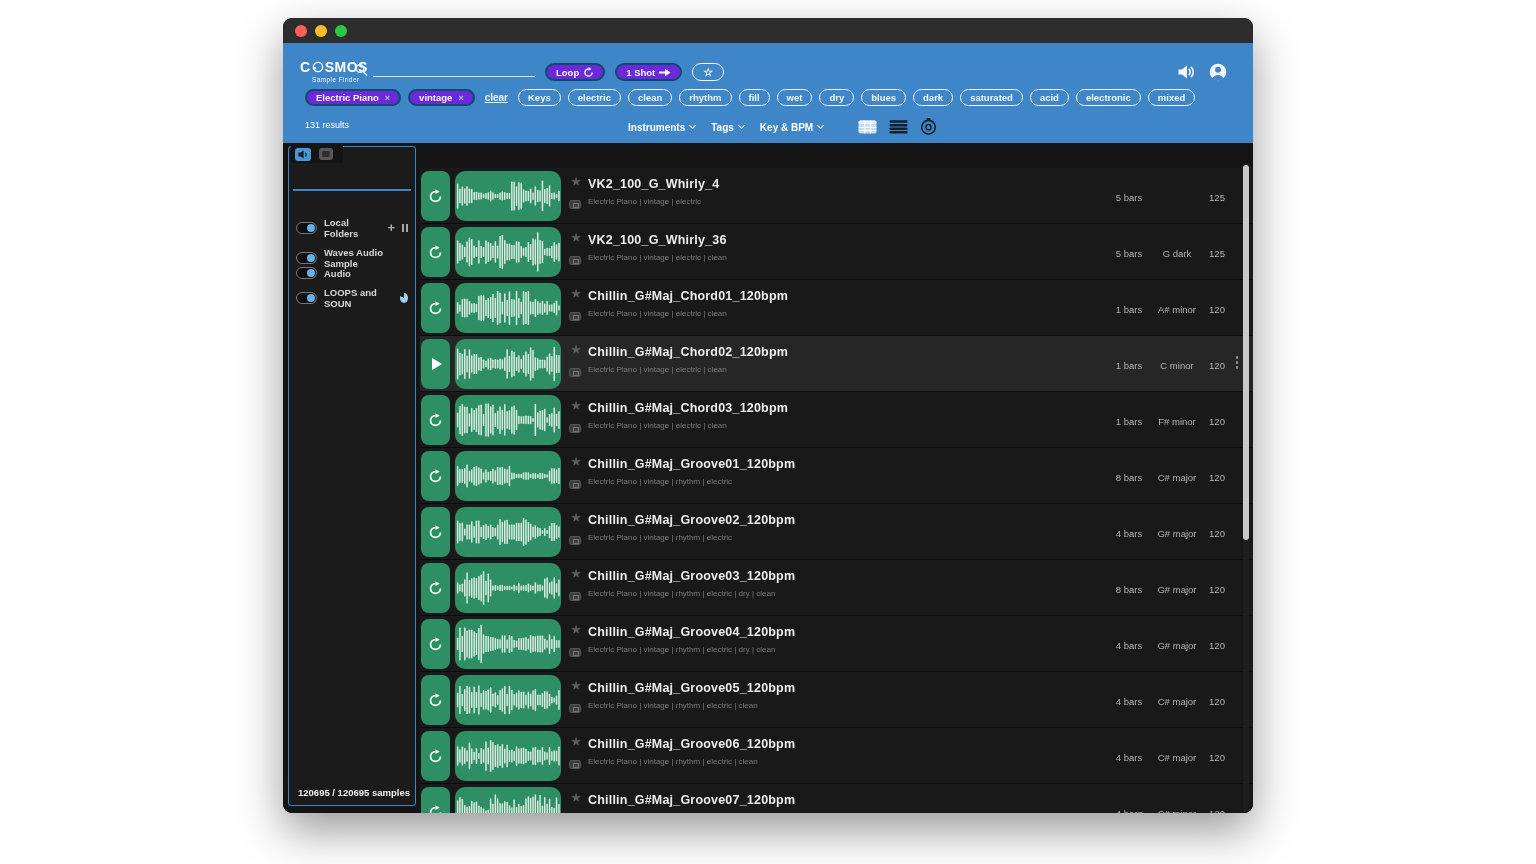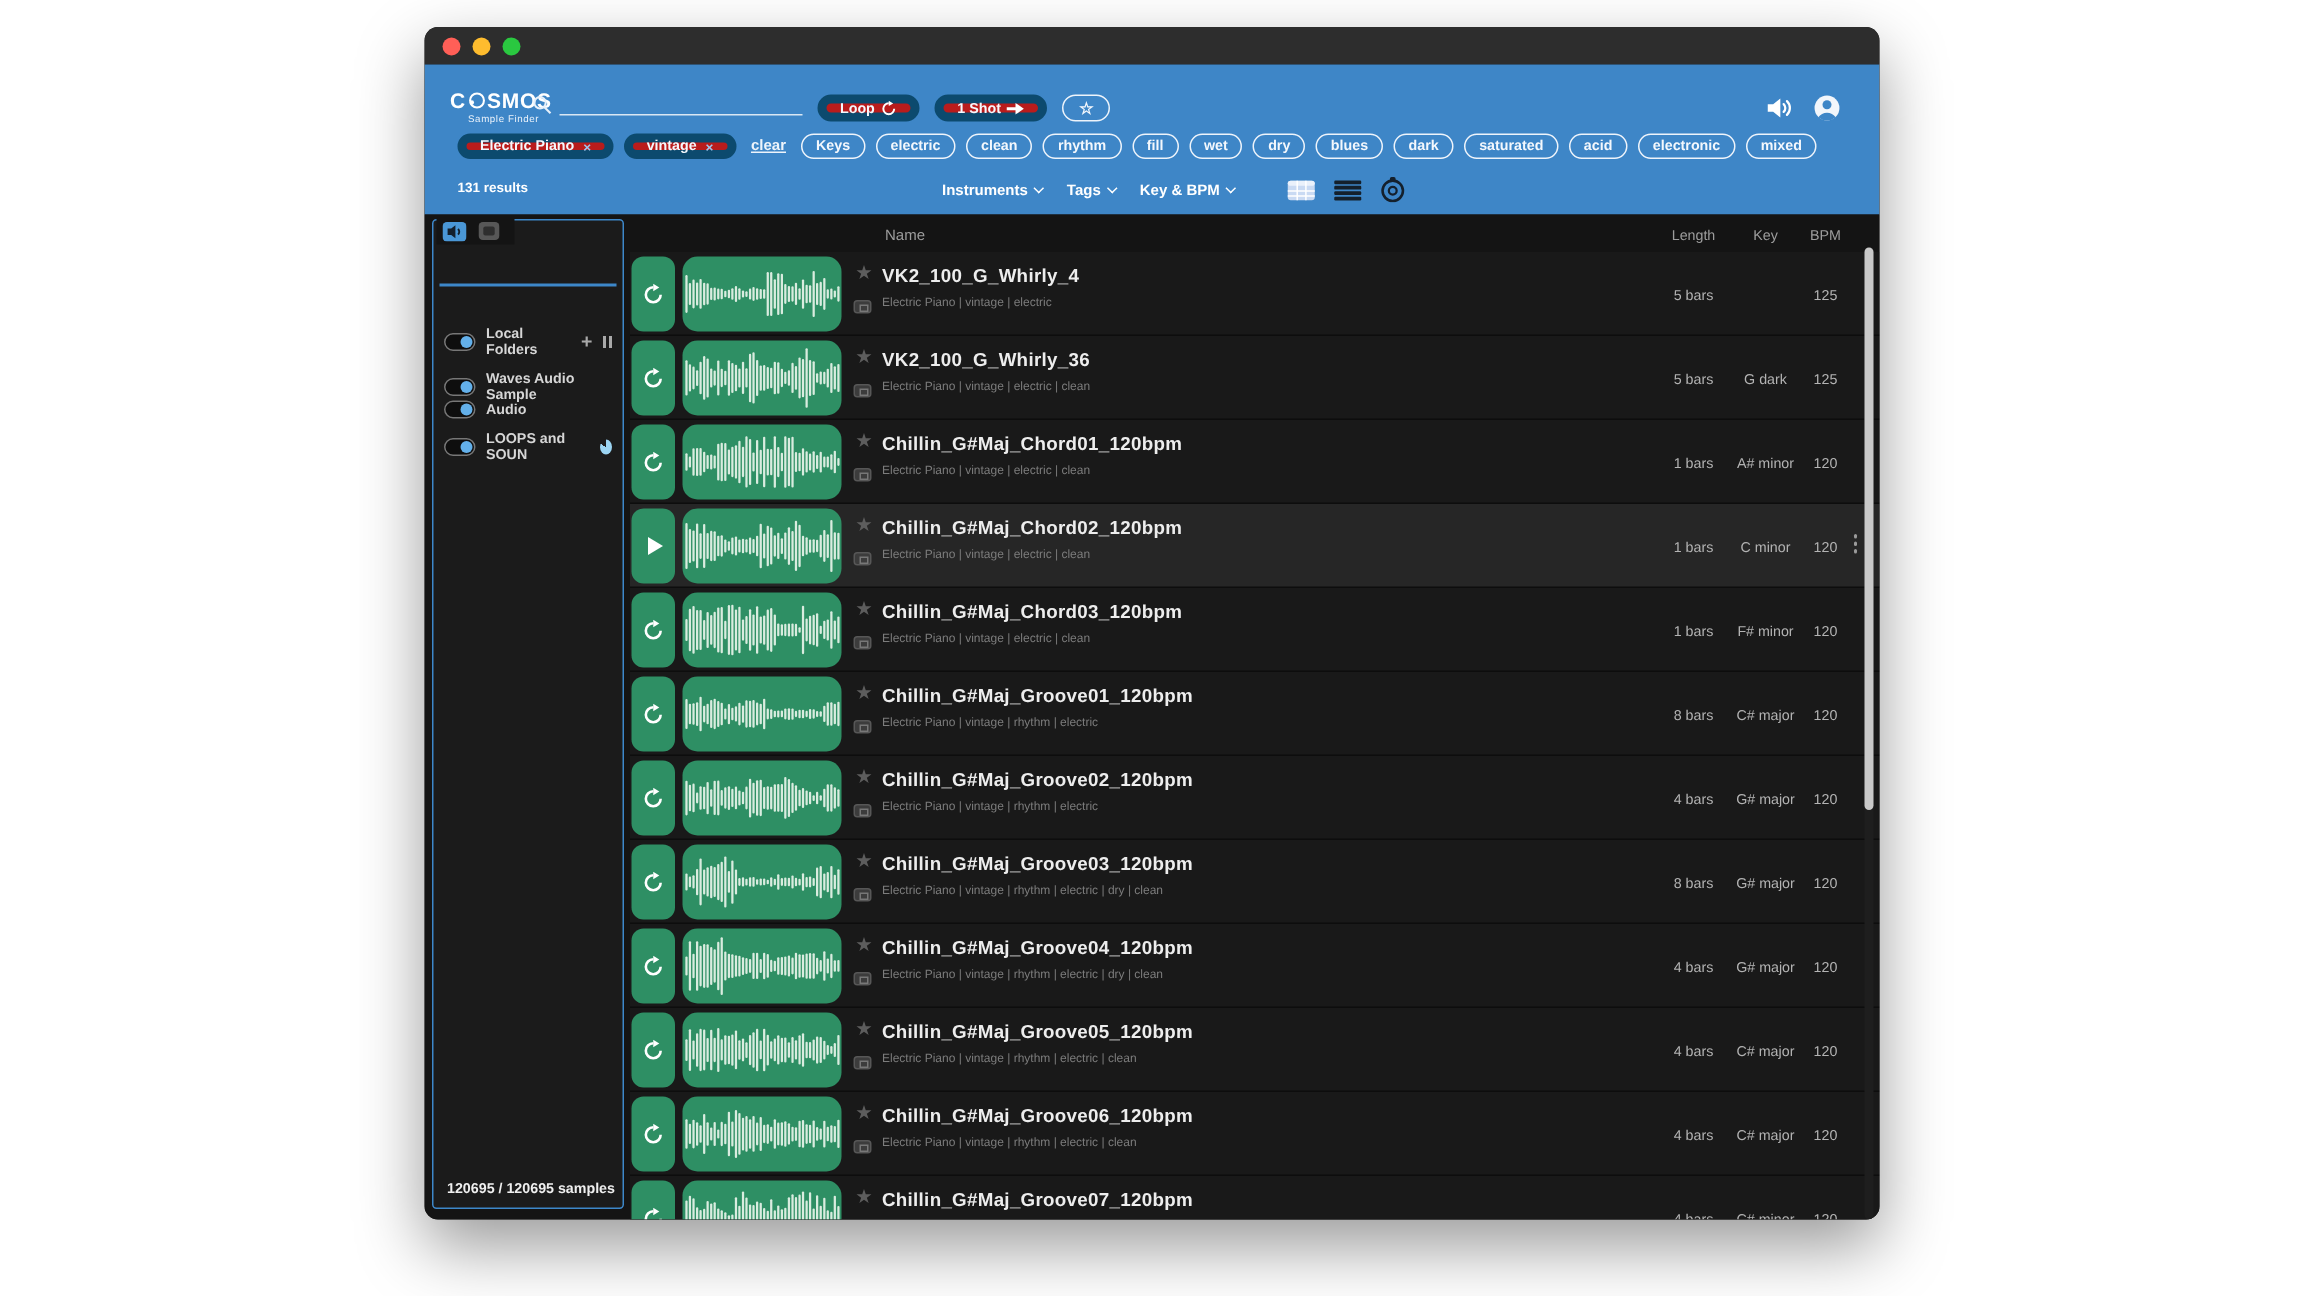--- a/index.html
+++ b/index.html
@@ -18,36 +18,36 @@
   .logo { position:absolute; left:17px; top:16px; color:#fff; }
   .logo-line { display:flex; align-items:center; font-weight:bold; font-size:14px; letter-spacing:.5px; }
   .logo-line svg { margin:0 1px; }
   .logo-sub { font-size:6.5px; letter-spacing:.4px; margin-top:1px; margin-left:12px; color:#eaf2fb; }
 
   .search-wrap { position:absolute; left:72px; top:20px; display:flex; align-items:flex-end; gap:5px; }
   .search-line { width:162px; height:14px; border-bottom:1px solid #d9e7f4; background:transparent; border-top:none; border-left:none; border-right:none; outline:none; color:#fff; font-size:10px; }
 
   .pill { height:17px; border-radius:9px; display:inline-flex; align-items:center; padding:0 9px;
           font-size:9.5px; font-weight:bold; color:#f4f8fd; white-space:nowrap; cursor:default; }
-  .pill.dark { background:#b91c1c; border:6px solid #0c4a6e; }
+  .pill.dark { background:#6d28d9; border:2px solid #0c4a6e; }
   .pill.outline { background:transparent; border:1px solid #eef4fb; }
   .pill .x { margin-left:6px; color:#9fc8ef; font-size:9px; }
 
   .mode-group { position:absolute; left:262px; top:20px; display:flex; gap:10px; align-items:center; }
   .mode-group .pill { height:18px; }
   .loop-glyph-s { margin-left:4px; }
   .star-pill { width:32px; justify-content:center; font-size:11px; padding:0; }
 
   .right-icons { position:absolute; right:26px; top:20px; display:flex; gap:14px; align-items:center; }
 
   .tagrow { position:absolute; left:22px; top:46px; display:flex; gap:7px; align-items:center; }
   .clear-link { color:#eef4fb; font-size:10px; font-weight:bold; text-decoration:underline; margin:0 3px; }
 
   .hrow3 { position:absolute; left:22px; right:22px; top:74px; height:20px; }
-  .results { position:absolute; left:0; top:3px; color:#ffffff; font-size:9px; font-weight:bold; }
+  .results { position:absolute; left:0; top:3px; color:#ffffff; font-size:9px; font-weight:normal; }
   .dropdowns { position:absolute; left:323px; top:0; display:flex; gap:16px; align-items:center; height:20px; }
   .dropdown { display:flex; align-items:center; color:#fff; font-size:10px; font-weight:bold;text-align:center; }
   .chev { width:5px; height:5px; border-right:1.6px solid #fff; border-bottom:1.6px solid #fff; transform:rotate(45deg); margin-left:5px; margin-top:-3px; }
   .view-icons { position:absolute; left:553px; top:1px; display:flex; gap:12px; align-items:center; }
 
   
   .content { position:relative; height:670px; background:#141414; }
 
   
   .sidebar { position:absolute; left:5px; top:3px; width:128px; height:660px; border:1.5px solid #3d87c9; border-radius:3px; background:#1b1b1b; }
@@ -278,26 +278,20 @@
             </span>
             <span>LOOPS and SOUN</span>
             <span class="spinner"></span>
           </div>
         </div>
 
       <div class="sb-footer">120695 / 120695 samples</div>
     </div>
 
     <div class="list">
-      <div class="list-header">
-        <span class="lh-name">Name</span>
-        <span class="c c-length">Length</span>
-        <span class="c c-key">Key</span>
-        <span class="c c-bpm">BPM</span>
-      </div>
       <div class="rows" id="rows">
           <div class="row">
     <div class="green-btn">
       <svg class="g-loop" width="15" height="15" viewBox="0 0 20 20">
         <path d="M16.6 10 A6.6 6.6 0 1 1 10 3.4" stroke="#fff" stroke-width="2.3" fill="none"></path>
         <polygon points="10,0.2 10,6.8 15.4,3.5" fill="#fff"></polygon>
       </svg>
 
     </div>
     <div class="wave-tile">

